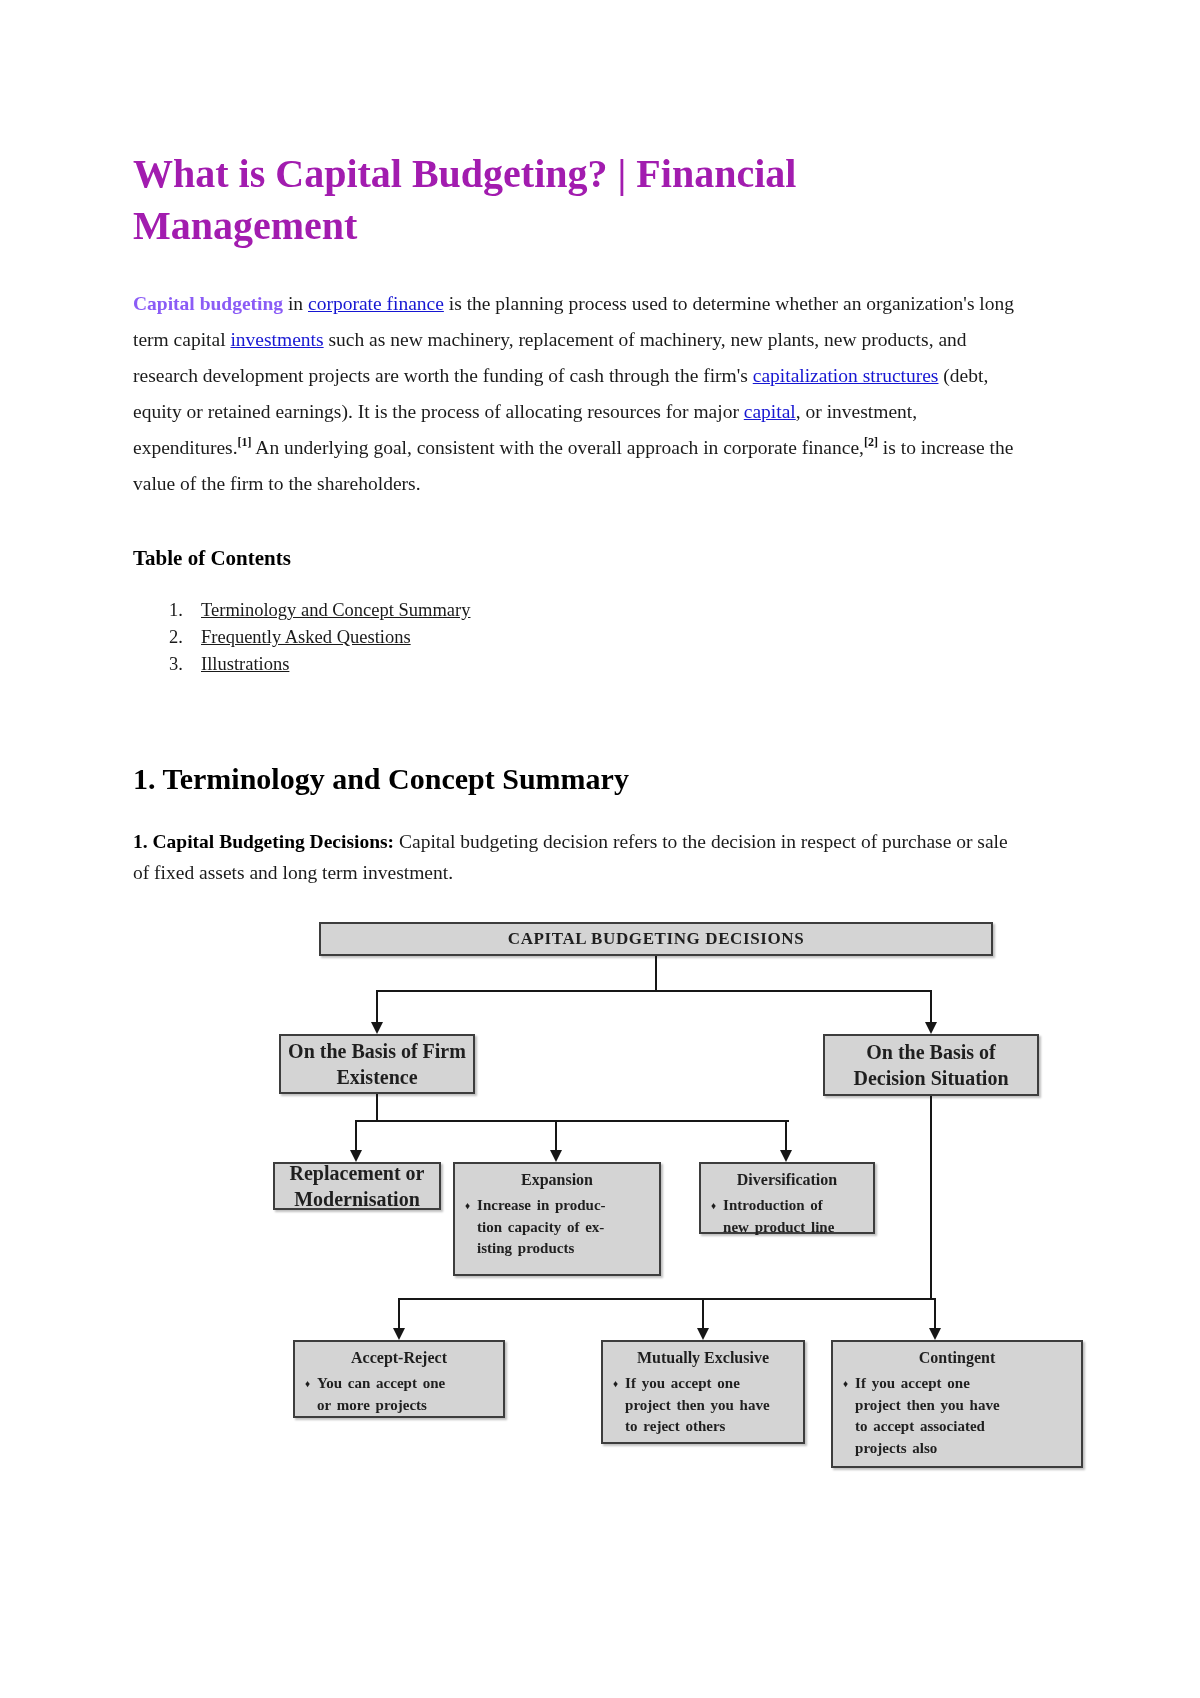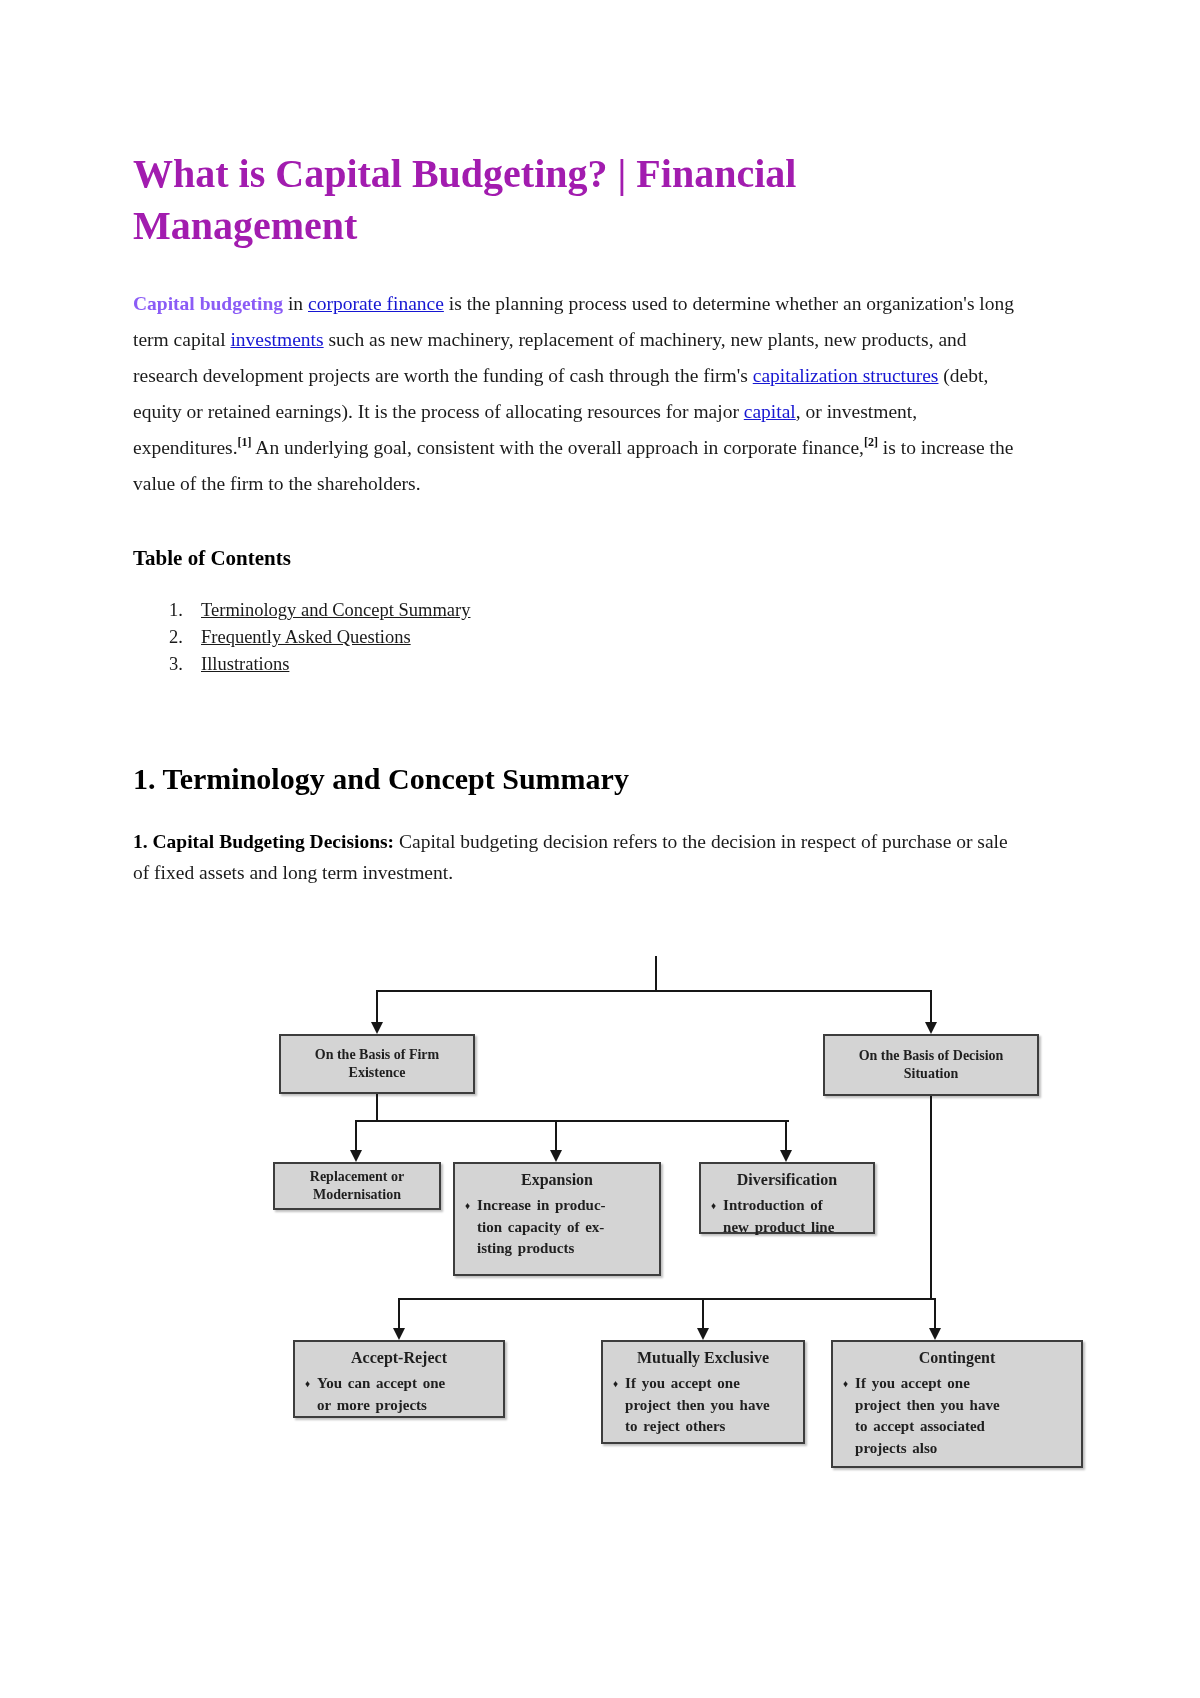--- a/index.html
+++ b/index.html
@@ -44,21 +44,21 @@
     position:relative;height:565px;margin-top:30px;
     font-weight:bold;color:#1f1f1f;
   }
   .dbox{
     position:absolute;background:#d4d4d4;border:2px solid #3d3d3d;
     box-sizing:border-box;box-shadow:2px 2px 2px rgba(0,0,0,0.25);
   }
   .root-box{display:flex;align-items:center;justify-content:center;
     font-size:17px;letter-spacing:0.6px;}
   .center-box{display:flex;align-items:center;justify-content:center;
-    text-align:center;font-size:14px;line-height:1.3;padding:0 6px;}
+    text-align:center;font-size:20px;line-height:1.3;padding:0 6px;}
   .dtitle{text-align:center;margin-top:6px;font-size:16px;line-height:1.3;}
   .dbullet{display:flex;padding:4px 8px 0 10px;font-size:15px;line-height:1.45;}
   .diamond{font-size:10px;margin:4px 7px 0 0;flex:0 0 auto;}
   .blines{white-space:pre-line;word-spacing:2px;}
   .line{position:absolute;background:#161616;}
   .arr{position:absolute;width:0;height:0;
     border-left:6px solid transparent;border-right:6px solid transparent;
     border-top:12px solid #161616;}
 </style>
 </head>
@@ -77,20 +77,23 @@
     <li><span class="toc-num">2.</span><a class="toc-link">Frequently Asked Questions</a></li>
     <li><span class="toc-num">3.</span><a class="toc-link">Illustrations</a></li>
   </ol>
 
   <h2 class="section-heading">1. Terminology and Concept Summary</h2>
 
   <p class="definition"><b>1. Capital Budgeting Decisions:</b><span> Capital budgeting decision refers to the decision in respect of purchase or sale of fixed assets and long term investment.</span></p>
 
   <div class="diagram">
 
+    <div class="dbox root-box" style="left:186px;top:4px;width:674px;height:34px;">
+        <span>CAPITAL BUDGETING DECISIONS</span>
+      </div>
 
     <div class="line" style="left:522px;top:38px;width:2px;height:36px;"></div>
     <div class="line" style="left:243px;top:72px;width:556px;height:2px;"></div>
     <div class="line" style="left:243px;top:72px;width:2px;height:34px;"></div>
     <div class="line" style="left:797px;top:72px;width:2px;height:34px;"></div>
     <div class="arr" style="left:238px;top:104px;"></div>
     <div class="arr" style="left:792px;top:104px;"></div>
 
     <div class="dbox center-box" style="left:146px;top:116px;width:196px;height:60px;">
         <span>On the Basis of Firm Existence</span>

